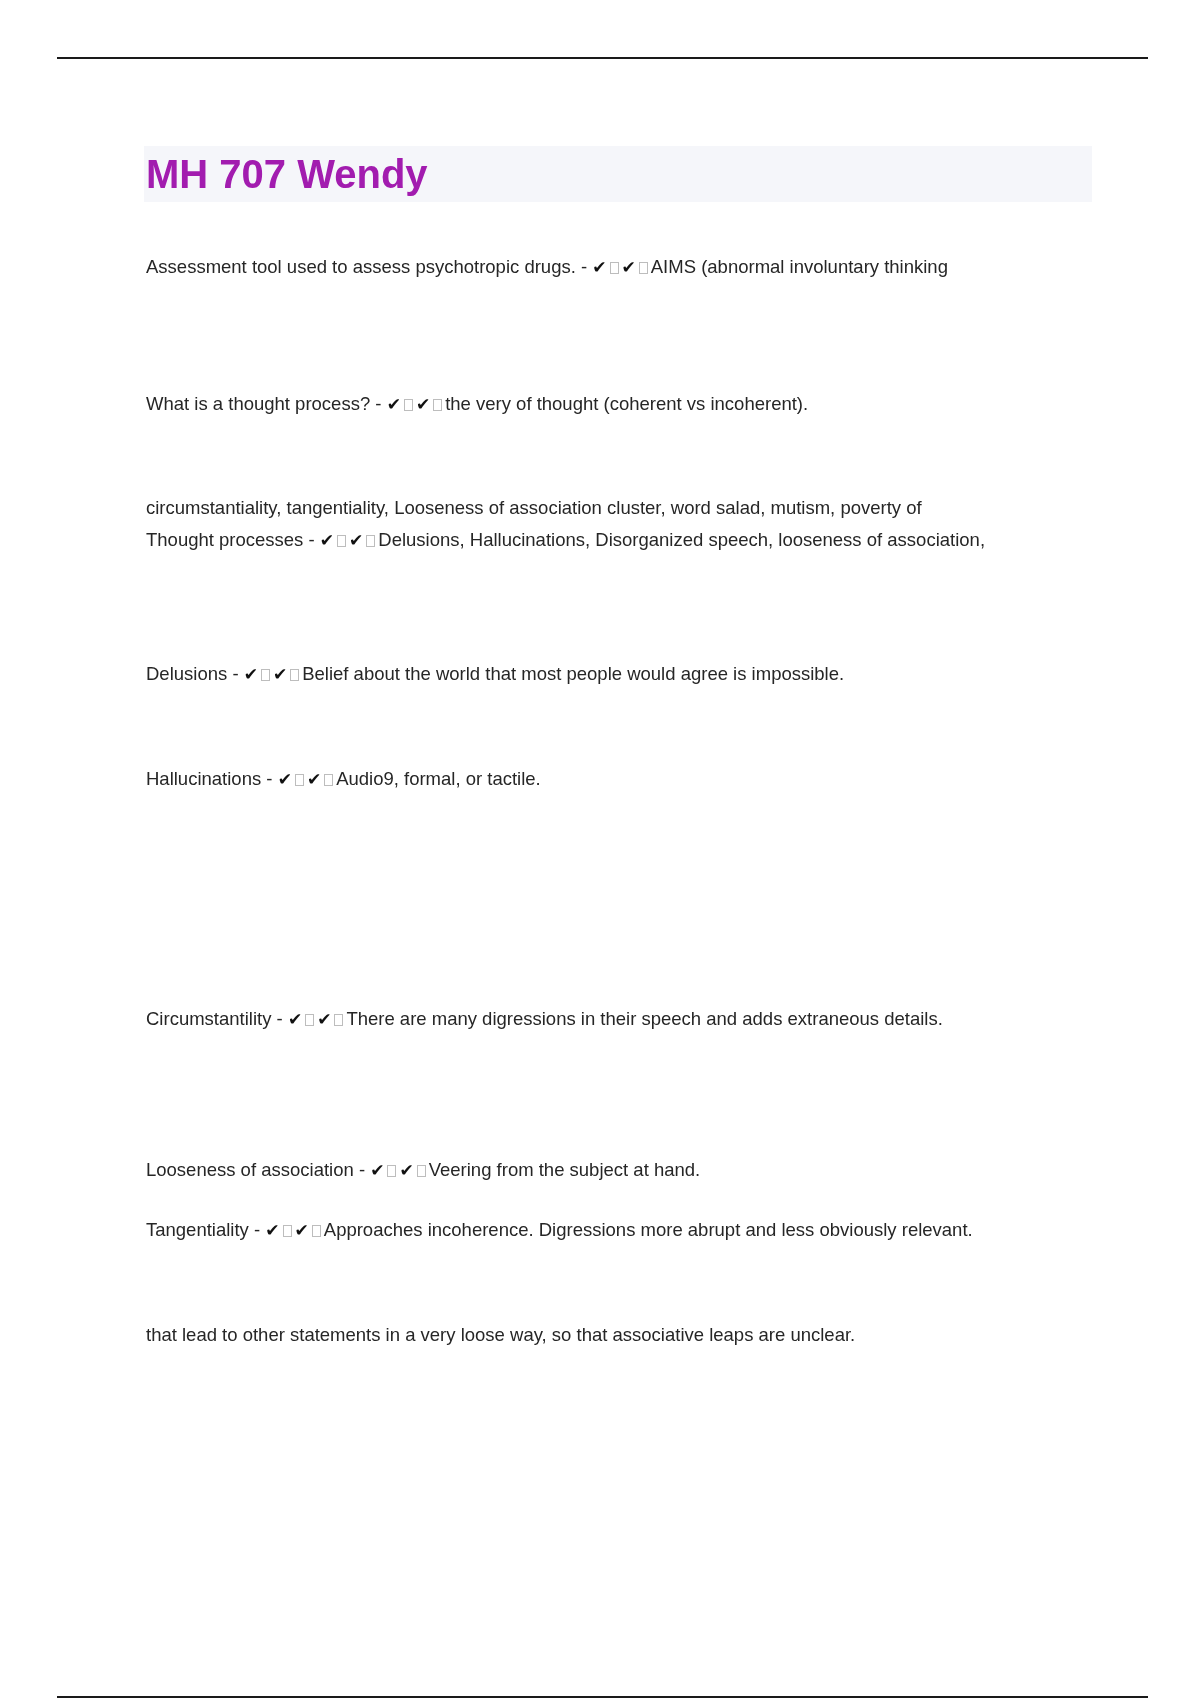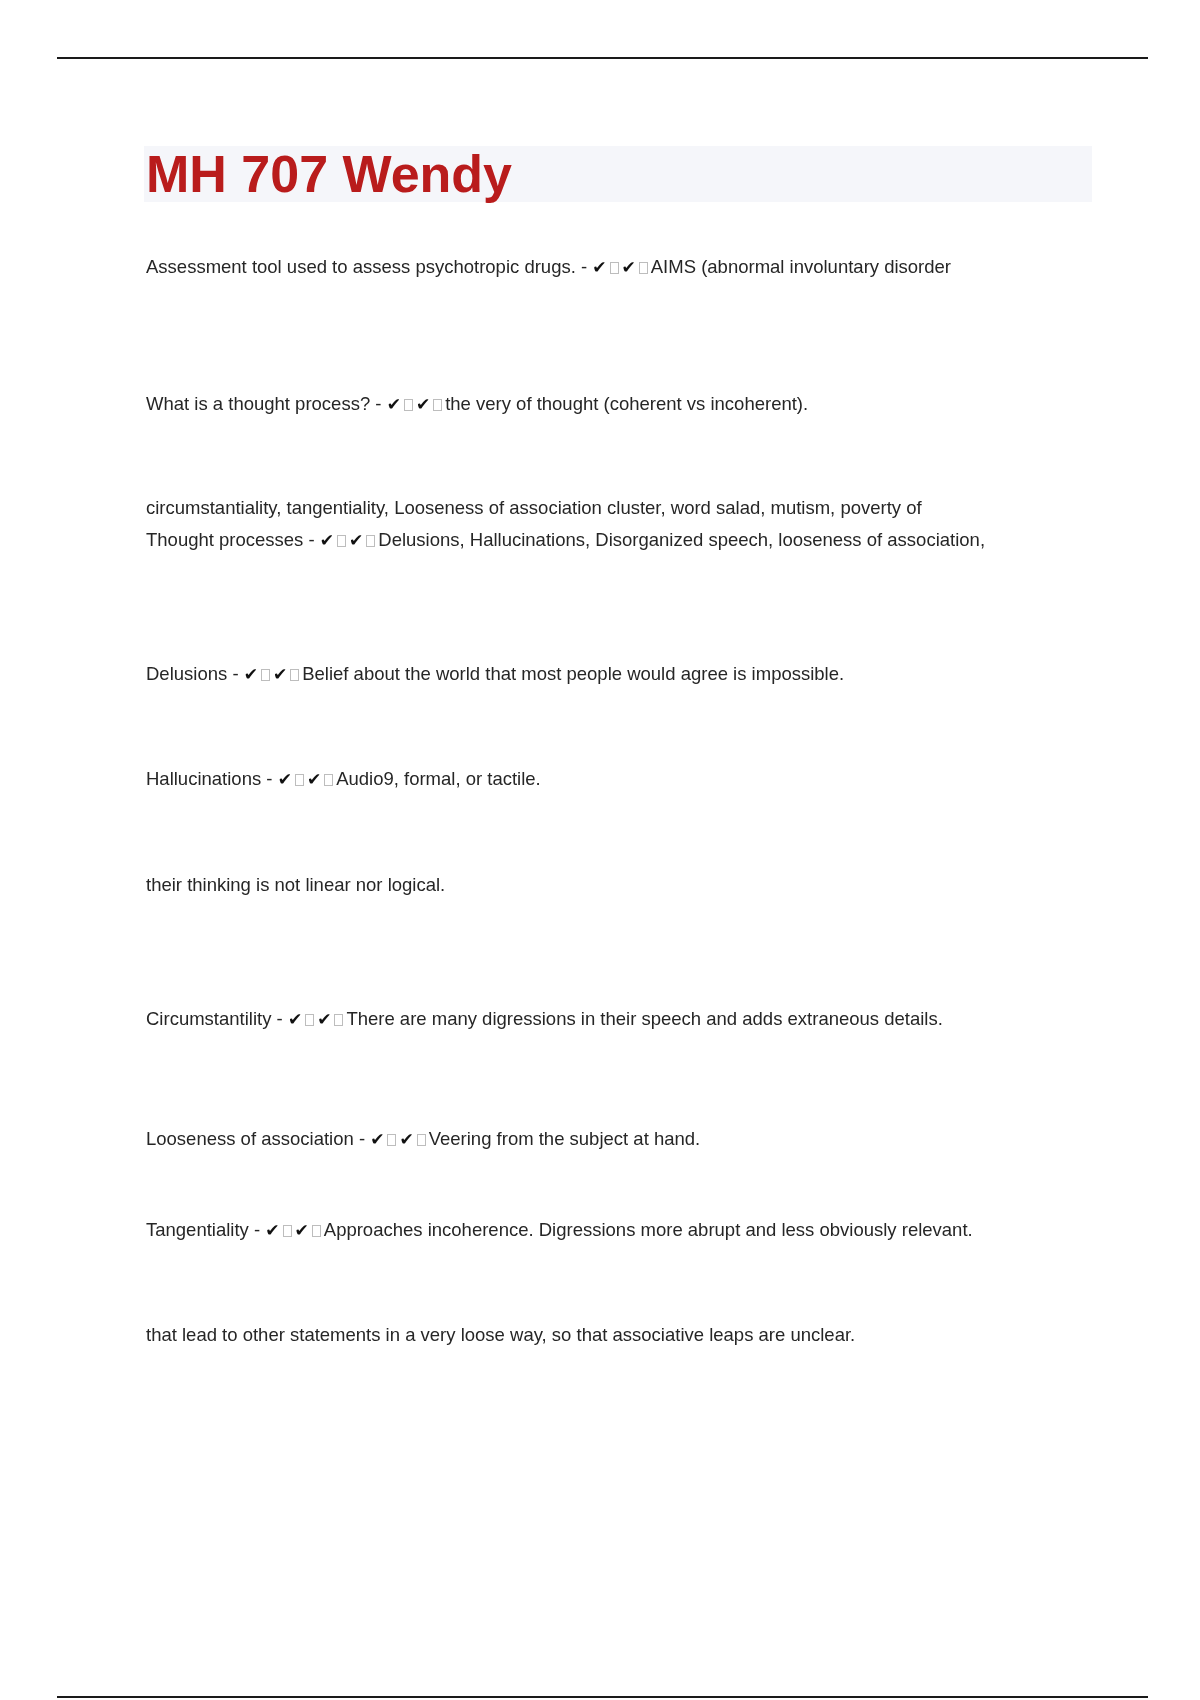--- a/index.html
+++ b/index.html
@@ -33,23 +33,23 @@
       height: 56px;
       background: #f5f6fa;
     }
     .title {
       position: absolute;
       left: 2px;
       top: 2px;
       margin: 0;
       font-family: "Liberation Sans", "DejaVu Sans", sans-serif;
       font-weight: bold;
-      font-size: 52px;
+      font-size: 40px;
       line-height: 52px;
-      color: #b91c1c;
+      color: #a21caf;
       letter-spacing: 0px;
     }
 
     .qa {
       position: absolute;
       left: 146px;
       width: 940px;
       margin: 0;
       font-size: 18.5px;
       line-height: 32px;
@@ -76,49 +76,48 @@
 </head>
 <body>
 
 <div class="rule rule-top"></div>
 
 <div class="title-box">
   <h1 class="title">MH 707 Wendy</h1>
 </div>
 
 <p class="qa" style="top:251px">
-  <span class="line"><span>Assessment tool used to assess psychotropic drugs.</span><span> - </span><span class="check">✔</span><span class="box"></span><span class="check">✔</span><span class="box"></span><span>AIMS (abnormal involuntary disorder</span></span>
+  <span class="line"><span>Assessment tool used to assess psychotropic drugs.</span><span> - </span><span class="check">✔</span><span class="box"></span><span class="check">✔</span><span class="box"></span><span>AIMS (abnormal involuntary thinking</span></span>
 </p>
 
 <p class="qa" style="top:388px">
   <span class="line"><span>What is a thought process?</span><span> - </span><span class="check">✔</span><span class="box"></span><span class="check">✔</span><span class="box"></span><span>the very of thought (coherent vs incoherent).</span></span>
 </p>
 
 <p class="qa" style="top:492px">
   <span class="line"><span>circumstantiality, tangentiality, Looseness of association cluster, word salad, mutism, poverty of</span></span>
   <span class="line"><span>Thought processes</span><span> - </span><span class="check">✔</span><span class="box"></span><span class="check">✔</span><span class="box"></span><span>Delusions, Hallucinations, Disorganized speech, looseness of association,</span></span>
 </p>
 
 <p class="qa" style="top:658px">
   <span class="line"><span>Delusions</span><span> - </span><span class="check">✔</span><span class="box"></span><span class="check">✔</span><span class="box"></span><span>Belief about the world that most people would agree is impossible.</span></span>
 </p>
 
 <p class="qa" style="top:763px">
   <span class="line"><span>Hallucinations</span><span> - </span><span class="check">✔</span><span class="box"></span><span class="check">✔</span><span class="box"></span><span>Audio9, formal, or tactile.</span></span>
 </p>
 
 <p class="qa" style="top:869px">
-  <span class="line"><span>their thinking is not linear nor logical.</span></span>
 </p>
 
 <p class="qa" style="top:1003px">
   <span class="line"><span>Circumstantility</span><span> - </span><span class="check">✔</span><span class="box"></span><span class="check">✔</span><span class="box"></span><span>There are many digressions in their speech and adds extraneous details.</span></span>
 </p>
 
-<p class="qa" style="top:1123px">
+<p class="qa" style="top:1154px">
   <span class="line"><span>Looseness of association</span><span> - </span><span class="check">✔</span><span class="box"></span><span class="check">✔</span><span class="box"></span><span>Veering from the subject at hand.</span></span>
 </p>
 
 <p class="qa" style="top:1214px">
   <span class="line"><span>Tangentiality</span><span> - </span><span class="check">✔</span><span class="box"></span><span class="check">✔</span><span class="box"></span><span>Approaches incoherence. Digressions more abrupt and less obviously relevant.</span></span>
 </p>
 
 <p class="qa" style="top:1319px">
   <span class="line"><span>that lead to other statements in a very loose way, so that associative leaps are unclear.</span></span>
 </p>

